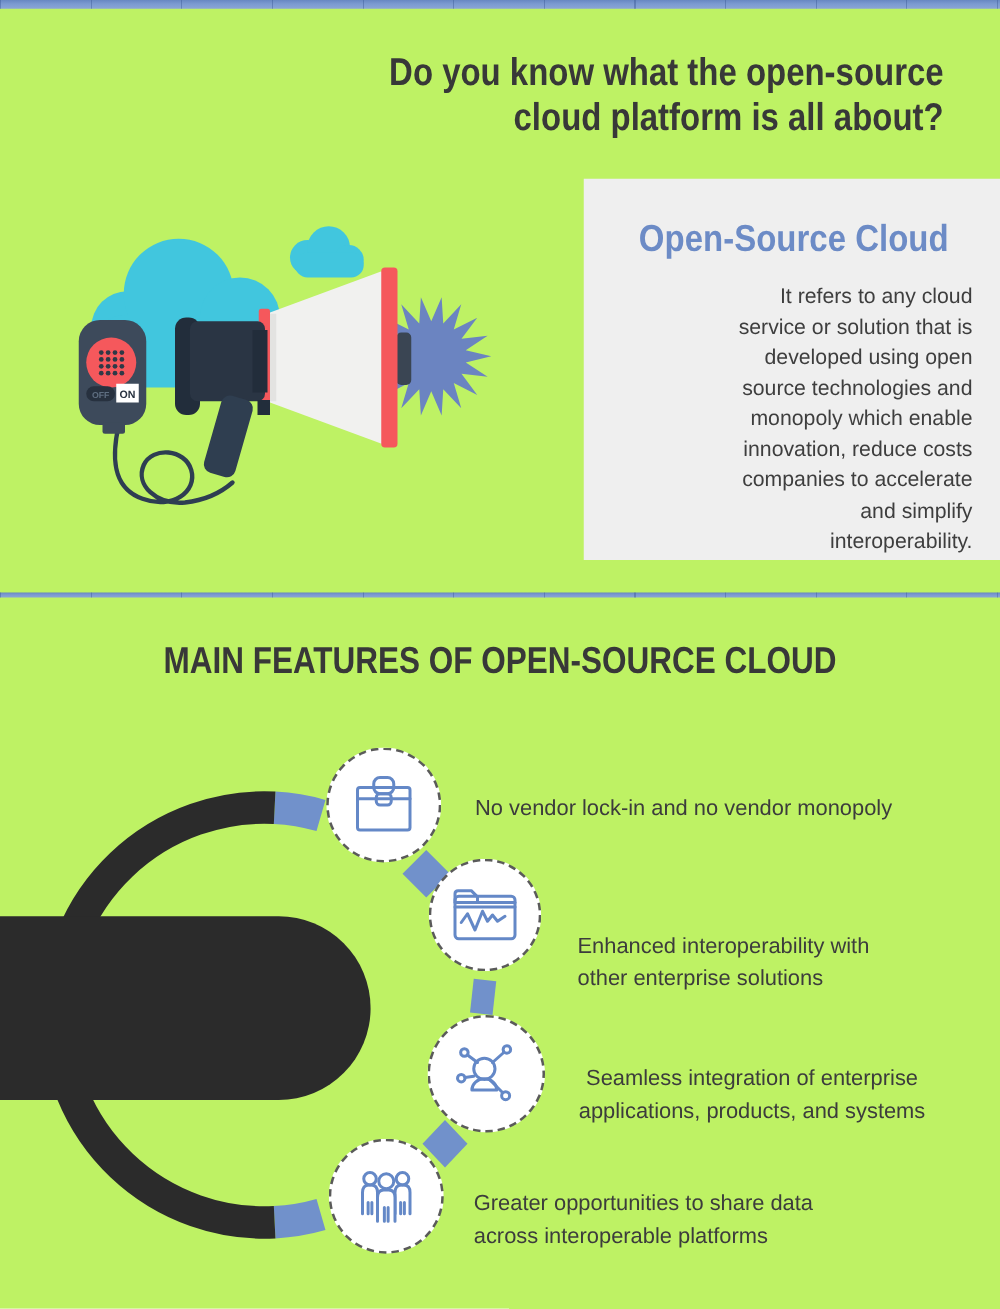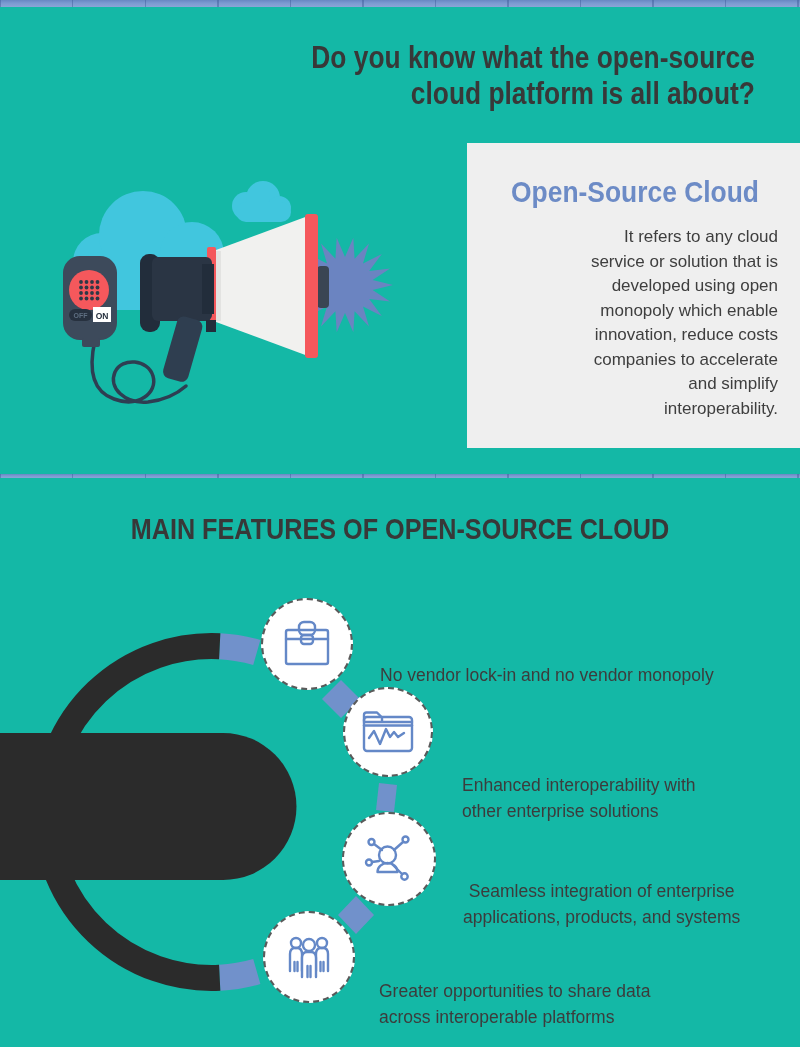--- a/index.html
+++ b/index.html
@@ -1,16 +1,16 @@
 <!DOCTYPE html>
 <html><head>
 <meta charset="utf-8">
 <style>
   html,body{margin:0;padding:0;background:#fff;}
-  #page{position:relative;width:800px;height:1047px;background:#14b8a6;overflow:hidden;
+  #page{position:relative;width:800px;height:1047px;background:#bef264;overflow:hidden;
         font-family:"Liberation Sans",sans-serif;}
   .accent-bar{position:absolute;left:0;width:800px;
     background:
       repeating-linear-gradient(90deg, rgba(60,90,150,0.45) 0 1px, transparent 1px 72.5px),
       linear-gradient(180deg,#6787c2 0%,#7b9ad1 45%,#8aa5d6 100%);}
   #top-bar{top:0;height:7px;}
   #mid-divider{top:474px;height:4px;}
   #page-title{position:absolute;top:40px;right:45px;text-align:right;color:#383838;
     font-size:31px;line-height:36px;font-weight:bold;
     transform:scaleX(0.85);transform-origin:100% 0;}
@@ -22,21 +22,21 @@
   #illustration{position:absolute;left:40px;top:150px;}
   #section-heading{position:absolute;top:512px;left:0;width:800px;text-align:center;color:#383838;
     font-size:30px;font-weight:bold;transform:scaleX(0.84);transform-origin:50% 50%;}
   #features-art{position:absolute;left:0;top:598px;}
   .feature-circle{position:absolute;border:2px dashed #5a5a5a;border-radius:50%;background:#ffffff;
     box-sizing:border-box;display:flex;align-items:center;justify-content:center;}
   #circle-1{left:261px;top:598px;width:92px;height:92px;}
   #circle-2{left:343px;top:687px;width:90px;height:90px;}
   #circle-3{left:342px;top:812px;width:94px;height:94px;}
   #circle-4{left:263px;top:911px;width:92px;height:92px;}
-  .feature-text{position:absolute;color:#3c3c3c;font-size:17.5px;line-height:25.5px;white-space:nowrap;margin-top:29px;}
+  .feature-text{position:absolute;color:#3c3c3c;font-size:17.5px;line-height:25.5px;white-space:nowrap;}
   #text-1{left:380px;top:634px;}
   #text-2{left:462px;top:744px;}
   #text-3{left:463px;top:850px;text-align:center;}
   #text-4{left:379px;top:950px;}
   .icon-stroke{fill:none;stroke:#6488c7;stroke-width:2.4;stroke-linecap:round;stroke-linejoin:round;}
 </style>
 </head>
 <body>
 
 <div id="page">
@@ -113,20 +113,21 @@
       <text x="62" y="168.5" font-size="8.5" font-weight="bold" fill="#27313f" text-anchor="middle" font-family="Liberation Sans, sans-serif">ON</text>
     </g>
   </svg>
 
   <div id="intro-box">
     <div id="intro-box-title">Open-Source Cloud</div>
     <div id="intro-box-body">
       <div>It refers to any cloud</div>
       <div>service or solution that is</div>
       <div>developed using open</div>
+      <div>source technologies and</div>
       <div>monopoly which enable</div>
       <div>innovation, reduce costs</div>
       <div>companies to accelerate</div>
       <div>and simplify</div>
       <div>interoperability.</div>
     </div>
   </div>
 
   <div id="mid-divider" class="accent-bar"></div>
 

